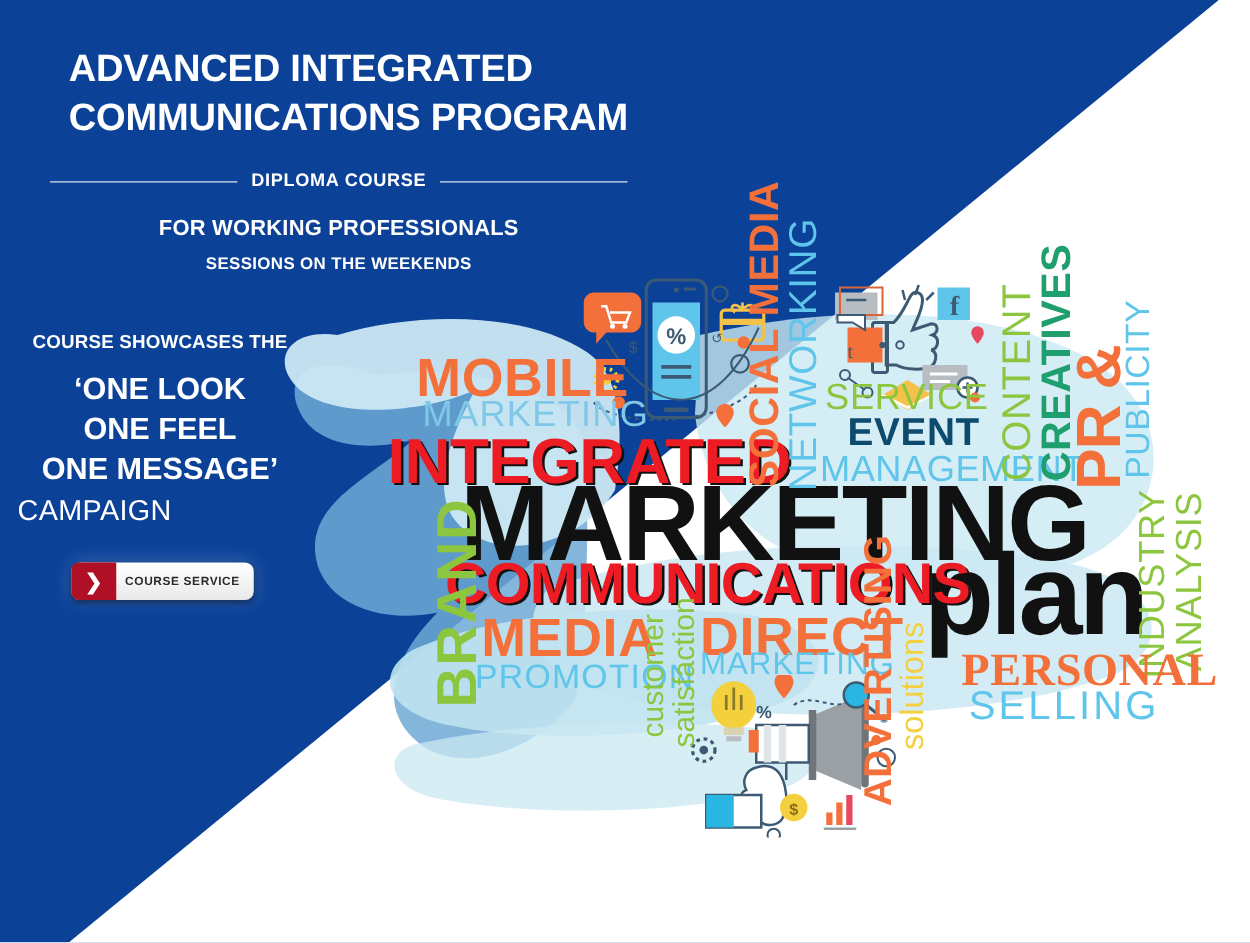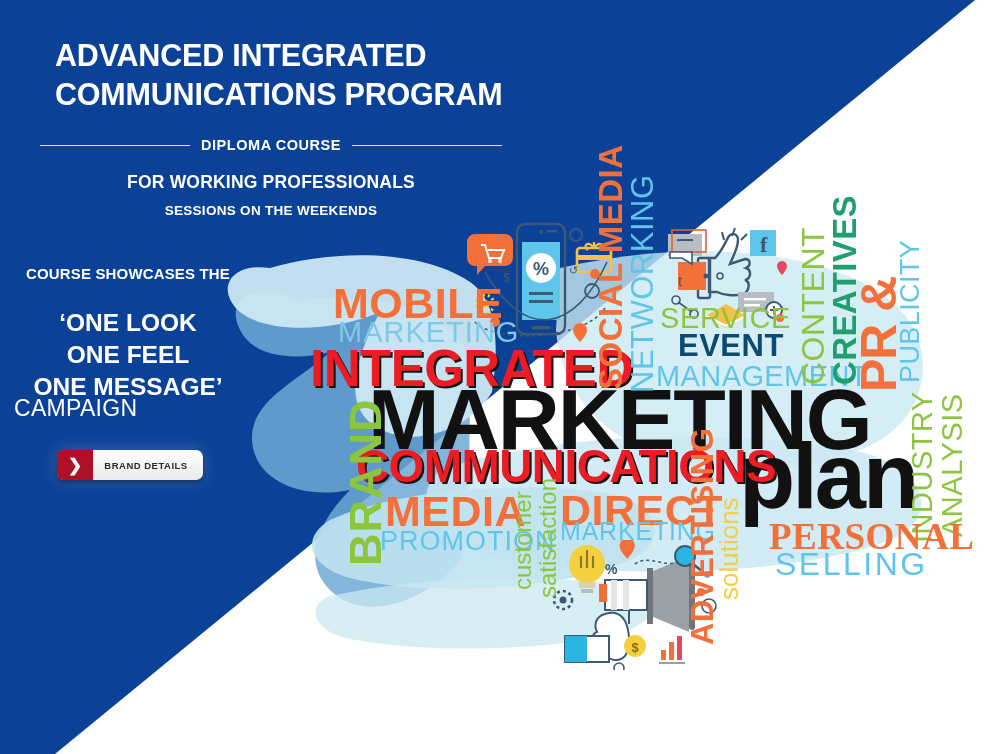--- a/index.html
+++ b/index.html
@@ -49,21 +49,21 @@
   .sub2{
     position:absolute;left:40px;top:203px;width:462px;text-align:center;
     font-size:13.5px;font-weight:bold;letter-spacing:.3px;color:#fff;
   }
 
   .showcase{
     position:absolute;left:14px;top:265px;width:228px;text-align:center;
     font-size:15px;font-weight:bold;letter-spacing:.15px;color:#fff;
   }
   .slogan{
-    position:absolute;left:14px;top:307px;width:228px;text-align:center;
+    position:absolute;left:14px;top:296px;width:228px;text-align:center;
     font-size:24.5px;font-weight:bold;line-height:1.3;color:#fff;
   }
   .campaign{
     position:absolute;left:14px;top:395px;width:228px;text-align:left;
     font-size:23px;font-weight:normal;letter-spacing:.3px;color:#fff;
   }
 
   .cta{
     position:absolute;left:57px;top:450px;
     display:flex;align-items:center;
@@ -304,18 +304,18 @@
     <div class="slogan">
       <div>‘ONE LOOK</div>
       <div>ONE FEEL</div>
       <div>ONE MESSAGE’</div>
     </div>
 
     <div class="campaign">CAMPAIGN</div>
 
     <div class="cta">
       <span class="chev">❯</span>
-      <span class="cta-label">BRAND DETAILS</span>
+      <span class="cta-label">COURSE SERVICE</span>
     </div>
 
   </div>
 
 </div>
 
 </body></html>

